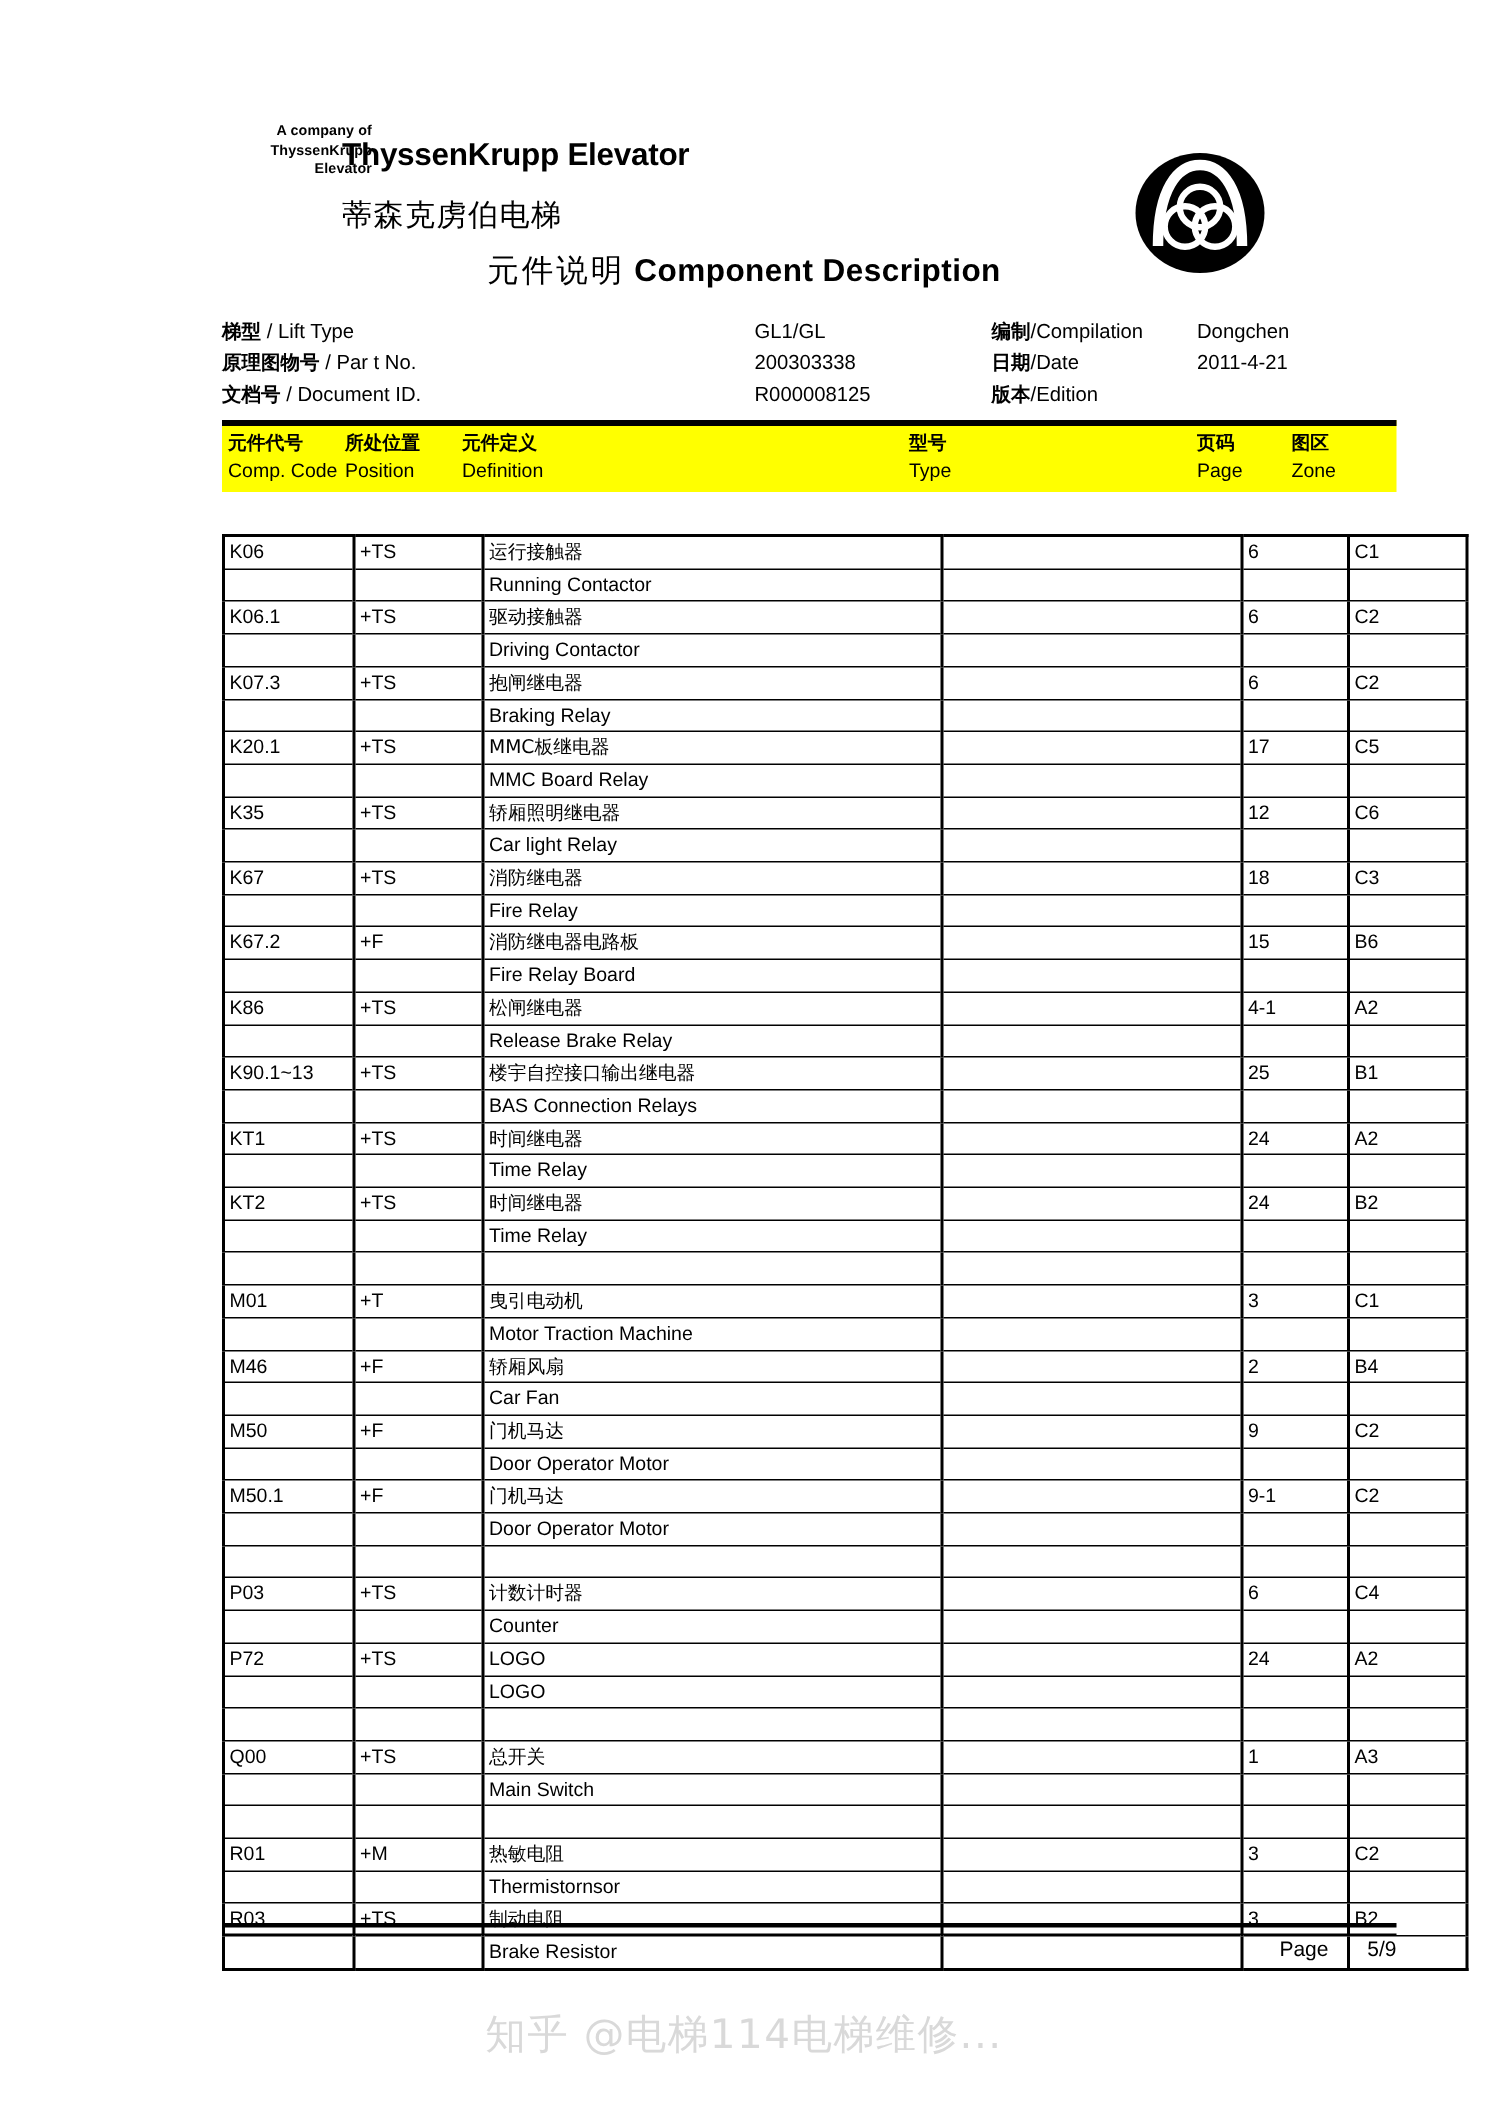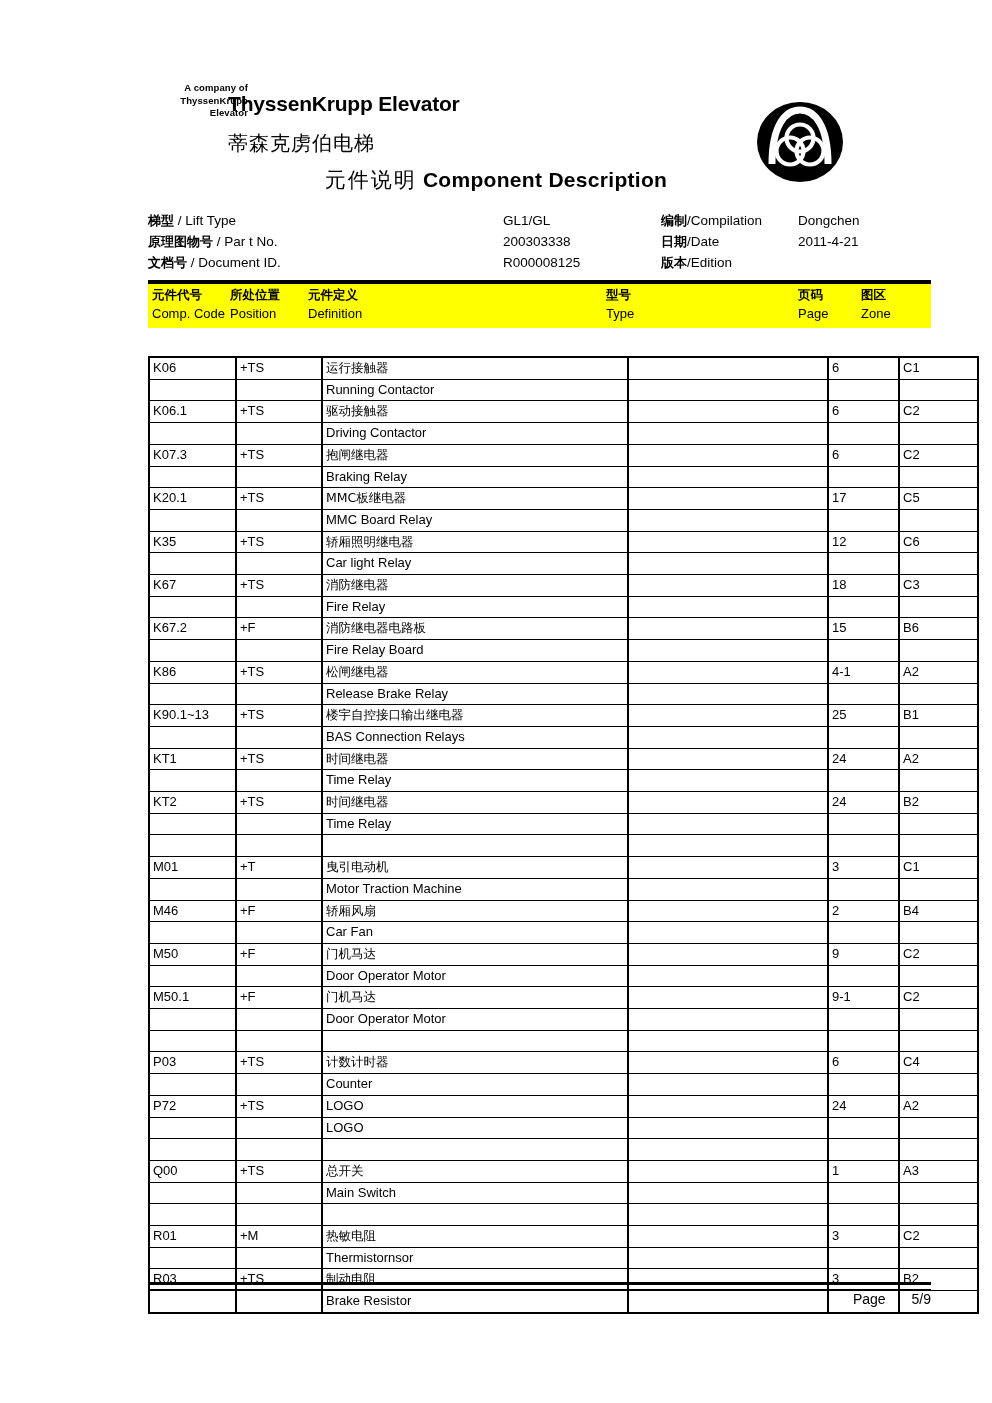--- a/index.html
+++ b/index.html
@@ -671,14 +671,15 @@
       </tbody>
   </table>
 
   <div class="footer-rule"></div>
   <div class="footer-rule2"></div>
   <div class="footer-text">
     <span class="pg-label">Page</span>
     <span>5/9</span>
   </div>
 
+  <div class="watermark">知乎 @电梯114电梯维修...</div>
 
 </div>
 
 </body></html>

